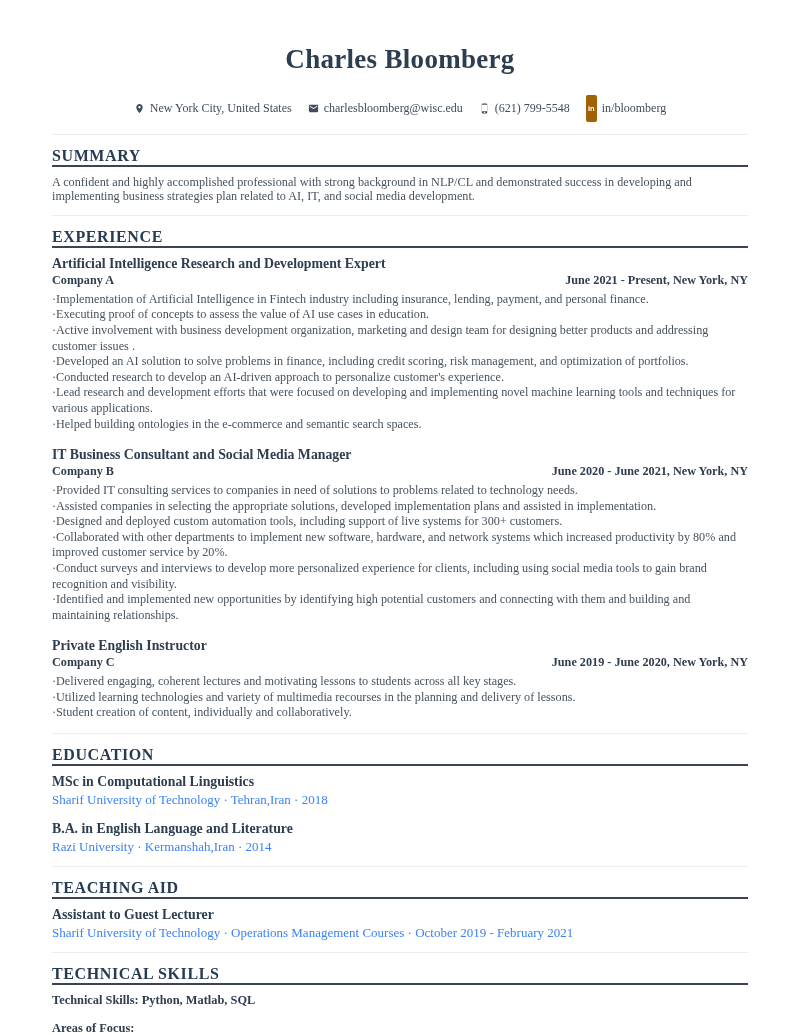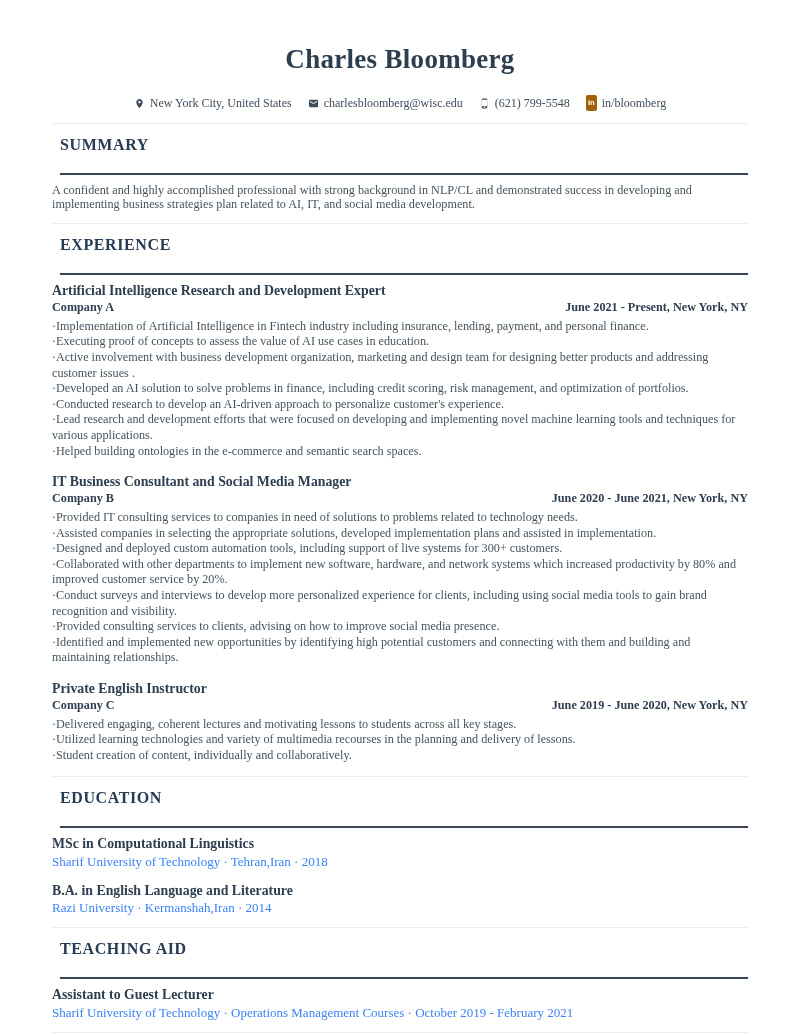--- a/index.html
+++ b/index.html
@@ -36,42 +36,42 @@
     color: #3e4c5c;
   }
   .contact-item {
     display: inline-flex;
     align-items: center;
     gap: 5px;
     white-space: nowrap;
   }
   .contact-item svg { width: 11px; height: 11px; fill: #3e4c5c; flex: 0 0 auto; }
   .li-badge {
-    width: 11px; height: 16px;
+    width: 11px; height: 27px;
     background: #a16207;
     color: #ffffff;
     border-radius: 2px;
     font-family: Liberation Sans, sans-serif;
     font-size: 7.5px;
     font-weight: bold;
     display: inline-flex;
     align-items: center;
     justify-content: center;
     line-height: 1;
   }
 
   
   section {
     border-top: 1px solid #ececec;
     margin-top: 12px;
     padding-top: 12px;
   }
   h2.section-title {
-    margin: 0 0 8px 8px;
-    padding-bottom: 19px;
+    margin: 0 0 8px 0;
+    padding-bottom: 0;
     font-size: 16px;
     font-weight: bold;
     letter-spacing: 0.6px;
     color: #273b52;
     border-bottom: 2px solid #3b4452;
   }
   p.body-text {
     margin: 0;
     font-size: 12.2px;
     line-height: 14px;
@@ -184,21 +184,20 @@
       <h3 class="entry-title">IT Business Consultant and Social Media Manager</h3>
       <div class="meta-row">
         <span>Company B</span>
         <span>June 2020 - June 2021, New York, NY</span>
       </div>
       <p class="bullet">Provided IT consulting services to companies in need of solutions to problems related to technology needs.</p>
       <p class="bullet">Assisted companies in selecting the appropriate solutions, developed implementation plans and assisted in implementation.</p>
       <p class="bullet">Designed and deployed custom automation tools, including support of live systems for 300+ customers.</p>
       <p class="bullet">Collaborated with other departments to implement new software, hardware, and network systems which increased productivity by 80% and improved customer service by 20%.</p>
       <p class="bullet">Conduct surveys and interviews to develop more personalized experience for clients, including using social media tools to gain brand recognition and visibility.</p>
-      <p class="bullet">Provided consulting services to clients, advising on how to improve social media presence.</p>
       <p class="bullet">Identified and implemented new opportunities by identifying high potential customers and connecting with them and building and maintaining relationships.</p>
     </article>
 
     <article class="job">
       <h3 class="entry-title">Private English Instructor</h3>
       <div class="meta-row">
         <span>Company C</span>
         <span>June 2019 - June 2020, New York, NY</span>
       </div>
       <p class="bullet">Delivered engaging, coherent lectures and motivating lessons to students across all key stages.</p>

